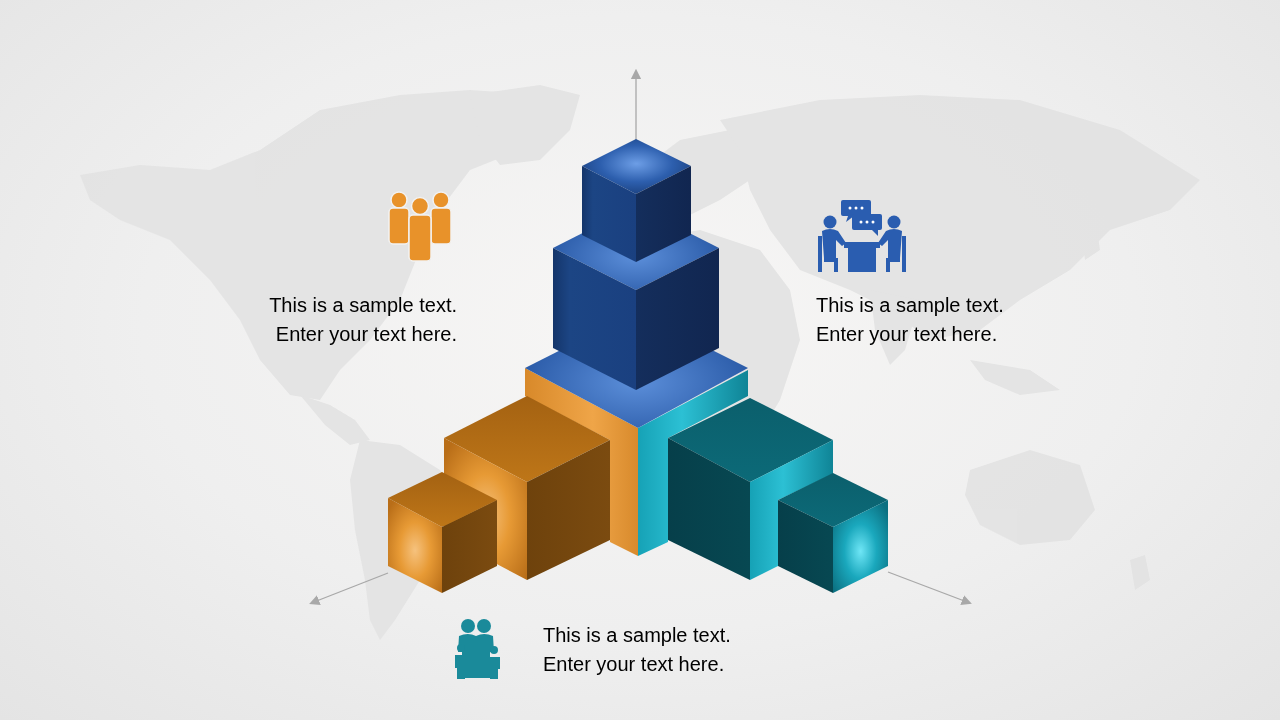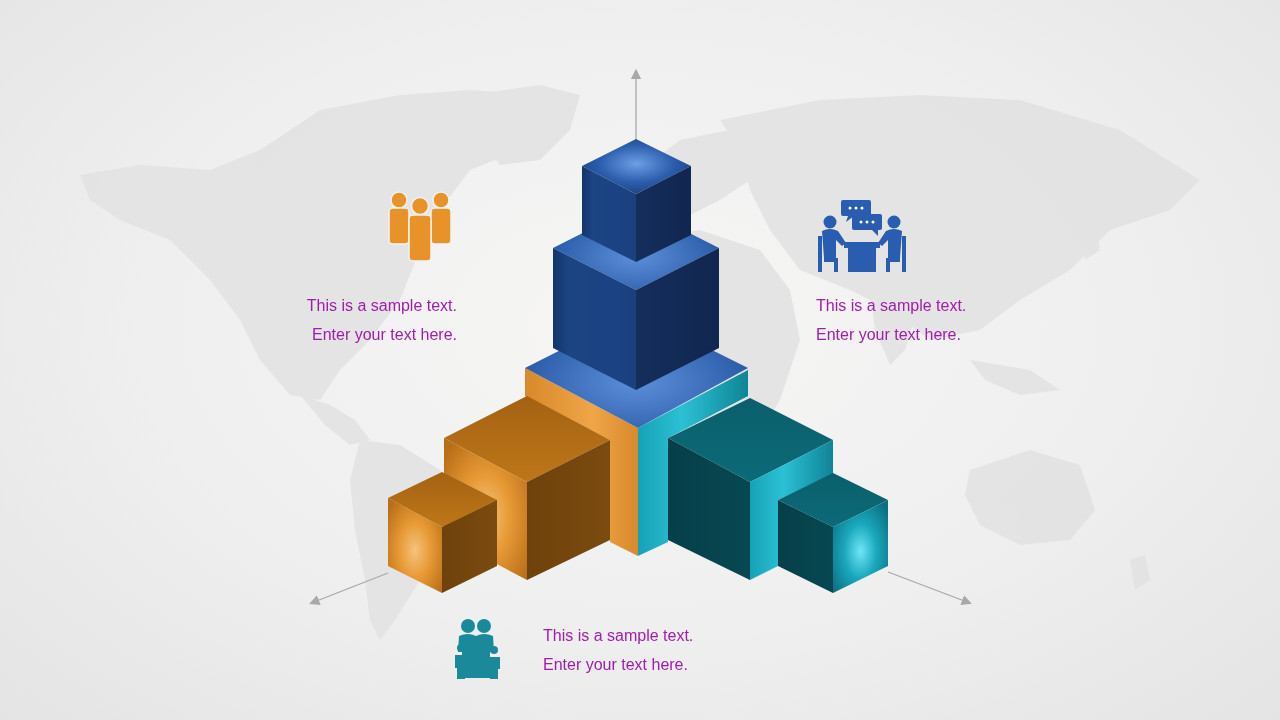--- a/index.html
+++ b/index.html
@@ -2,21 +2,21 @@
 <html><head>
 <meta charset="utf-8">
 <style>
   html, body { margin:0; padding:0; }
   body { width:1280px; height:720px; overflow:hidden; position:relative;
     background: radial-gradient(ellipse at 50% 45%, #f7f6f5 0%, #efefef 55%, #e4e4e4 100%);
     font-family: "Liberation Sans", sans-serif; }
   .map { position:absolute; left:0; top:0; width:1280px; height:720px; }
   .diagram { position:absolute; left:0; top:0; width:1280px; height:720px; }
   .icon { position:absolute; }
-  .text-block { position:absolute; font-size:16px; line-height:29px; color:#a21caf; }
+  .text-block { position:absolute; font-size:20px; line-height:29px; color:#000000; }
   .text-block div { white-space:nowrap; }
   .tb-left { left:231px; top:291px; text-align:right; width:226px; }
   .tb-right { left:816px; top:291px; text-align:left; }
   .tb-bottom { left:543px; top:621px; text-align:left; }
 </style>
 </head>
 <body>
 
 <svg class="map" viewBox="0 0 1280 720">
   <g fill="#e2e2e2" opacity="0.85">

